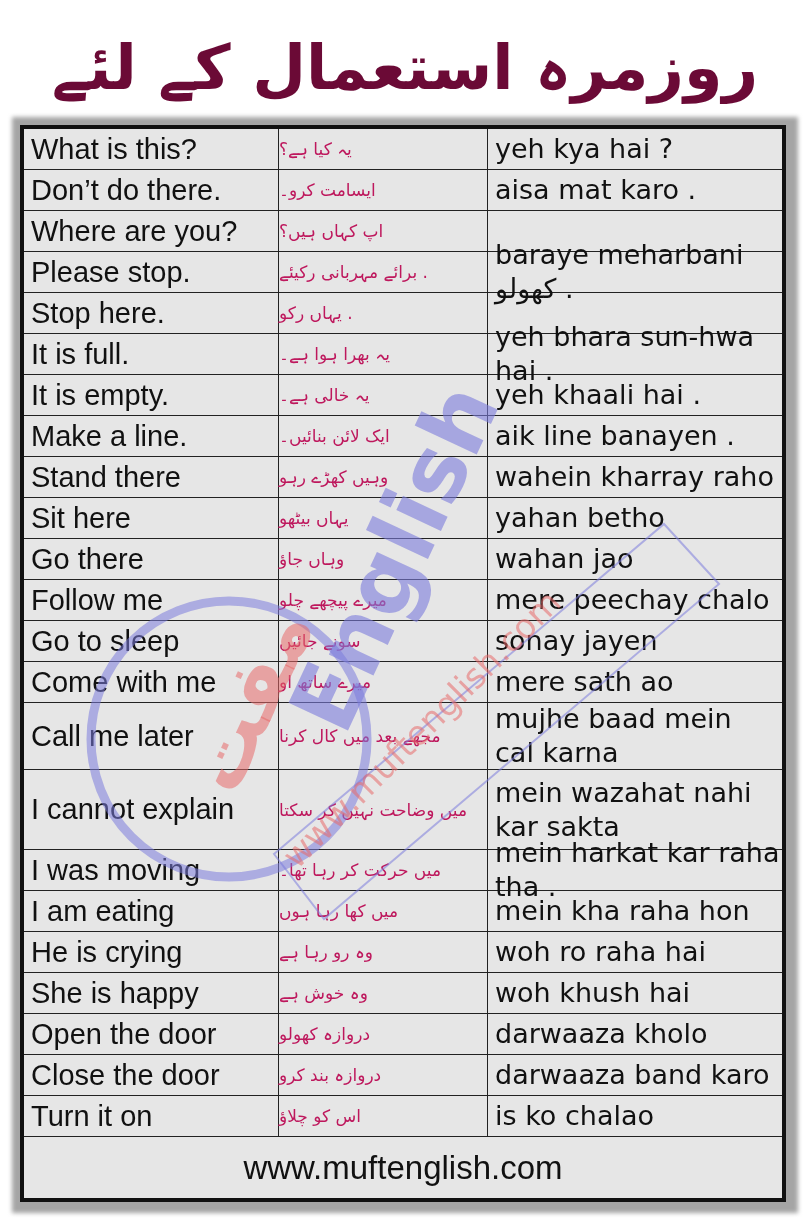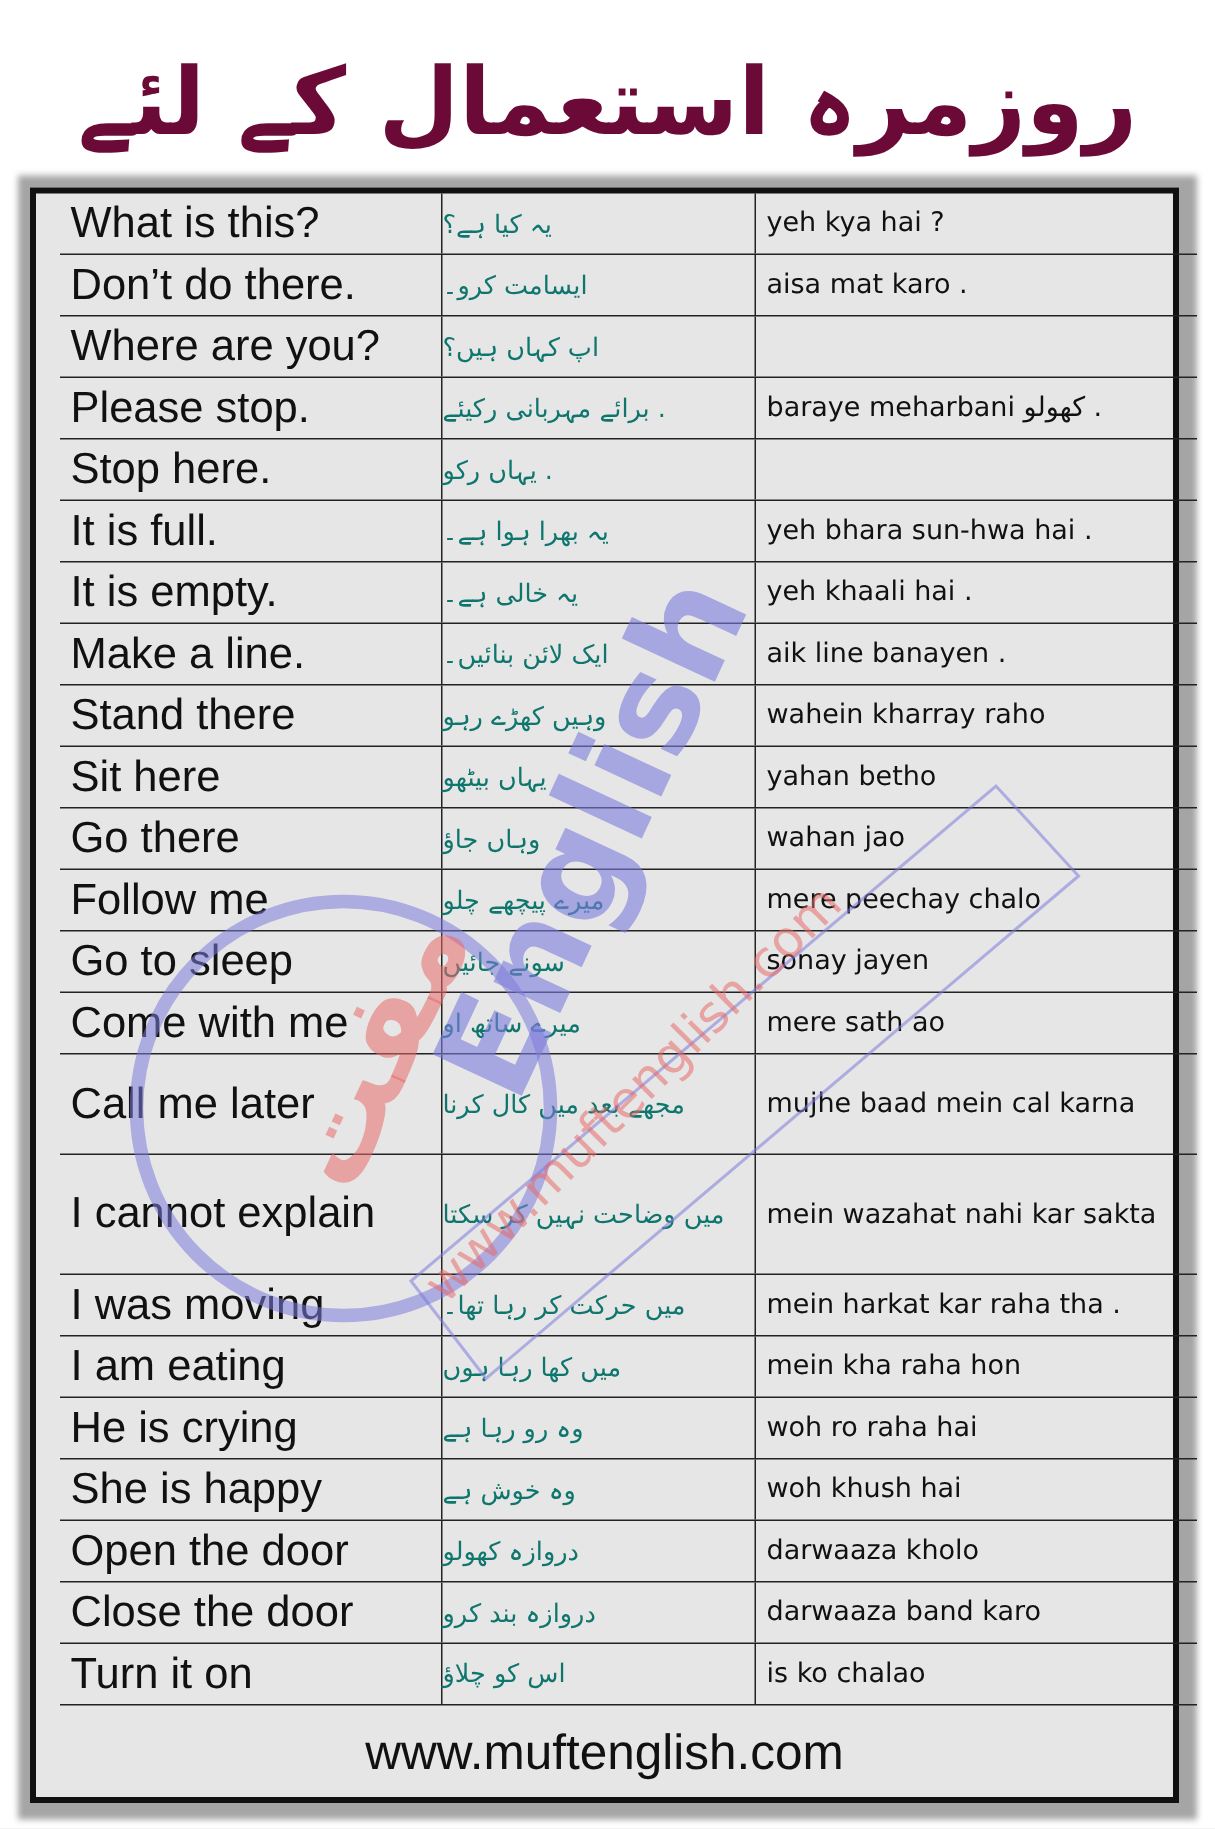--- a/index.html
+++ b/index.html
@@ -15,25 +15,25 @@
       letter-spacing: -1px;
     }
     .shadow-frame {
       position: absolute; left: 12px; top: 117px; width: 786px; height: 1096px;
       background: #a5a5a5; filter: blur(2px);
     }
     .table-wrap {
       position: absolute; left: 20px; top: 125px; width: 766px; height: 1077px;
       background: #e6e6e6; border: 4px solid #111111; box-sizing: border-box;
     }
-    .row { position: absolute; left: 16px; width: 758px; border-bottom: 1.5px solid #222; box-sizing: border-box; }
+    .row { position: absolute; left: 0; width: 758px; border-bottom: 1.5px solid #222; box-sizing: border-box; }
     .cell { position: absolute; top: 0; bottom: 0; box-sizing: border-box; display: flex; align-items: center; }
     .c-en { left: 0; width: 255px; padding-left: 7px; font-family: "Liberation Sans", sans-serif; font-size: 29px; color: #111; border-right: 1.5px solid #222; white-space: nowrap; }
-    .c-ur { left: 255px; width: 209px; padding-right: 6px; justify-content: flex-end; direction: rtl; font-family: "DejaVu Sans", sans-serif; font-size: 17px; color: #0f766e; border-right: 1.5px solid #222; white-space: nowrap; }
-    .c-ro { left: 464px; width: 294px; padding-left: 7px; font-family: "DejaVu Sans", sans-serif; font-size: 18px; color: #111; line-height: 34px; }
+    .c-ur { left: 255px; width: 209px; padding-right: 6px; justify-content: flex-end; direction: rtl; font-family: "DejaVu Sans", sans-serif; font-size: 17px; color: #be185d; border-right: 1.5px solid #222; white-space: nowrap; }
+    .c-ro { left: 464px; width: 294px; padding-left: 7px; font-family: "DejaVu Sans", sans-serif; font-size: 27px; color: #111; line-height: 34px; }
     .footer {
       position: absolute; left: 0; width: 758px; display: flex; align-items: center; justify-content: center;
       font-family: "Liberation Sans", sans-serif; font-size: 33px; color: #111;
     }
     .watermark { position: absolute; pointer-events: none; }
   </style>
 </head>
 <body>
 
 <div class="title">روزمرہ استعمال کے لئے چھوٹے اہم فقرات</div>

